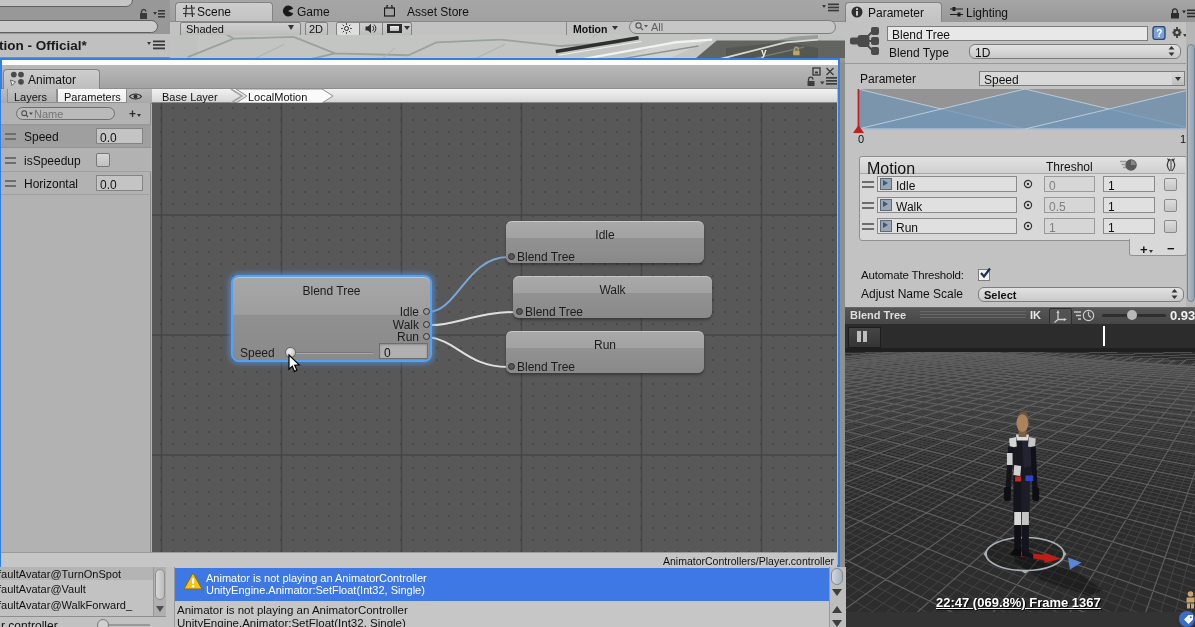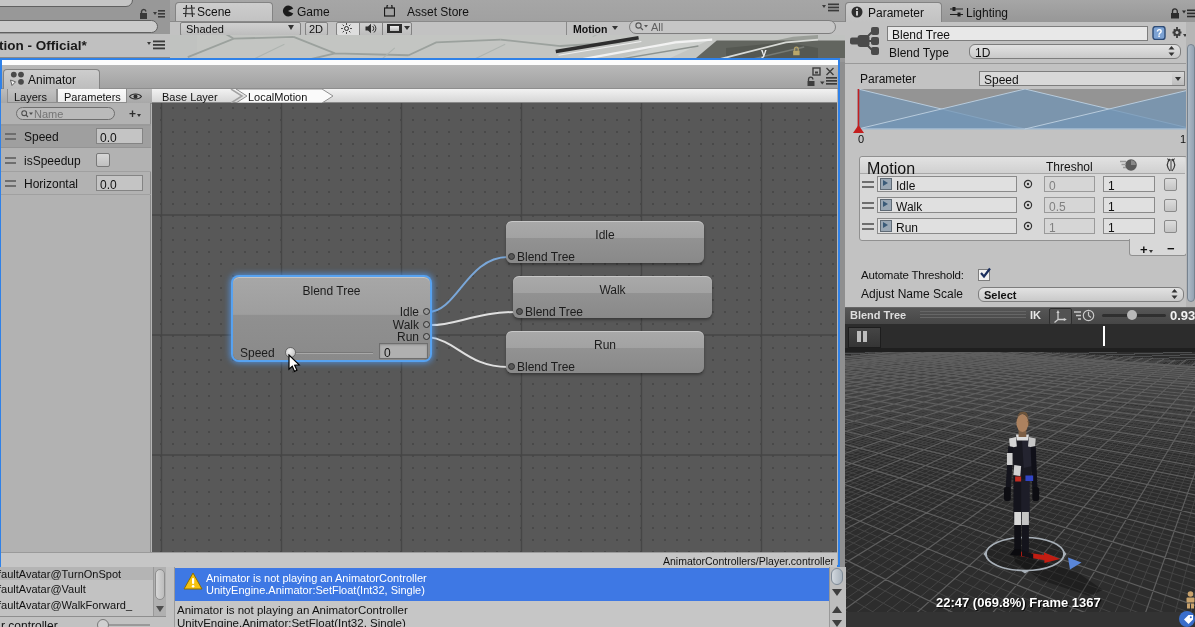--- a/index.html
+++ b/index.html
@@ -418,21 +418,21 @@
     <rect x="169" y="128.5" width="7" height="5" fill="#c22c22"></rect>
     <rect x="181" y="127.5" width="9" height="5.5" fill="#3144c4"></rect>
 
     <rect x="173" y="81" width="9" height="8" fill="#7d5f45"></rect>
     <ellipse cx="177.5" cy="75" rx="7" ry="9" fill="#ad825f"></ellipse>
     <path d="M171 73 Q171.5 66 177.5 65.8 Q183.5 66.5 184.3 73 Q185 68.5 182.6 65 Q179.5 63 175 64.2 Q171.3 66.2 171 73 Z" fill="#6f553a"></path>
     <path d="M183.6 73 q2.2 1.2 1 4.5" stroke="#6f553a" stroke-width="1.3" fill="none"></path>
     </g>
   </svg>
   </div>
-<div class="abs txt" style="left:936px;top:596px;color:#fff;font-weight:bold;font-size:13px;text-shadow:1px 1px 1px #000;">22:47 (069.8%) Frame 1367</div>
+<div class="abs txt" style="left:936px;top:596px;color:#fff;font-weight:bold;font-size:13px;text-shadow:1px 1px 1px #000;text-decoration:underline;">22:47 (069.8%) Frame 1367</div>
 
 <div class="abs" style="left:845px;top:612px;width:350px;height:15px;background:#333;"></div>
 <div class="abs" style="left:1179px;top:611px;width:16px;height:16px;border-radius:50%;background:#3a6ecb;"></div>
 <div class="abs" style="left:1183px;top:614px;width:11px;height:11px;">
   <svg width="11" height="11" viewBox="0 0 11 11">
     <path d="M1 5.5 L5.5 1 H10 V5.5 L5.5 10 Z" fill="#fff" transform="rotate(0 5.5 5.5)"></path>
     <circle cx="7.8" cy="3.2" r="1" fill="#3a6ecb"></circle>
   </svg>
 </div>
 <div class="abs" style="left:1186px;top:591px;width:9px;height:18px;">

